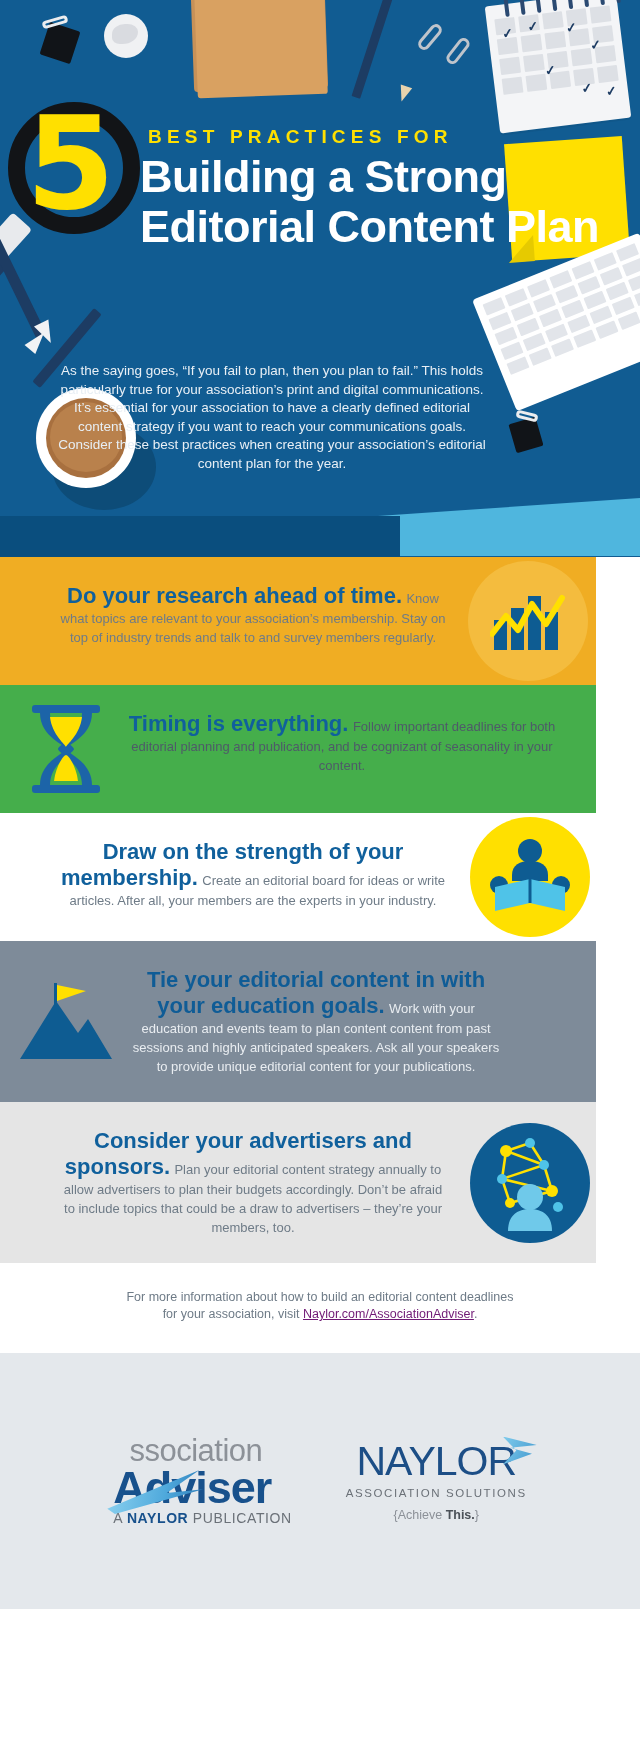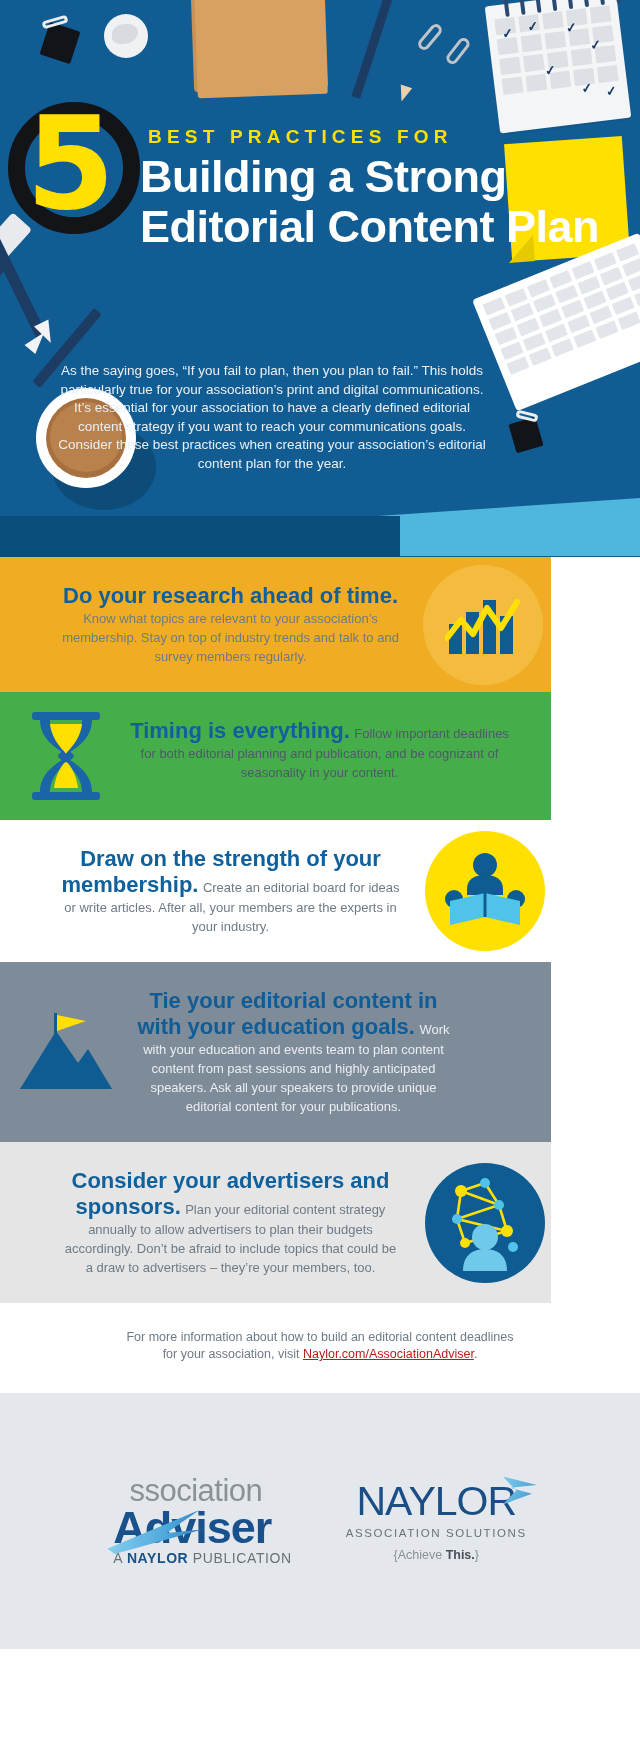--- a/index.html
+++ b/index.html
@@ -106,21 +106,21 @@
     position: absolute; left: 140px; top: 152px; width: 480px;
     color: #FFFFFF; font-size: 45px; line-height: 50px; font-weight: bold;
     letter-spacing: -0.5px;
   }
   .intro {
     position: absolute; left: 52px; top: 362px; width: 440px;
     color: #E8EFF5; font-size: 13.5px; line-height: 18.6px; text-align: center;
   }
 
   
-  .tip { position: relative; width: 551px; overflow: hidden; }
+  .tip { position: relative; width: 596px; overflow: hidden; }
   .tip .inner { position: relative; padding: 26px 150px 26px 60px; min-height: 128px; }
   .tip h2 {
     font-size: 22px; line-height: 26px; font-weight: bold; color: #10609C;
     text-align: center; display: inline;
   }
   .tip .body { font-size: 13px; line-height: 18px; color: #6E7B87; display: inline; }
   .tip .textwrap { text-align: center; }
 
   .tip-1 { background: #F0AD23; }
   .tip-2 { background: #45AE4B; }
@@ -147,21 +147,21 @@
   .icon-left {
     position: absolute; left: 18px; top: 50%; transform: translateY(-50%);
     width: 96px; height: 96px; display:flex; align-items:center; justify-content:center;
   }
 
   
   .cta {
     background: #FFFFFF; padding: 26px 60px 30px;
     text-align: center; color: #6E7B87; font-size: 12.5px; line-height: 17px;
   }
-  .cta a { color: #b91c1c; text-decoration: underline; }
+  .cta a { color: #701a75; text-decoration: underline; }
 
   
   .footer {
     background: #E4E8EC; height: 256px;
     display: flex; align-items: center; justify-content: center; gap: 54px;
   }
   .logo-aa { position: relative; text-align: left; }
   .logo-aa .l1 { font-size: 31px; color: #8C9198; letter-spacing: -0.5px; line-height: 30px; }
   .logo-aa .l2 { font-size: 45px; color: #18518C; font-weight: bold; letter-spacing: -1px; line-height: 44px; }
   .logo-aa .l3 { font-size: 14px; color: #6B7178; letter-spacing: 0.6px; text-align: right; }

